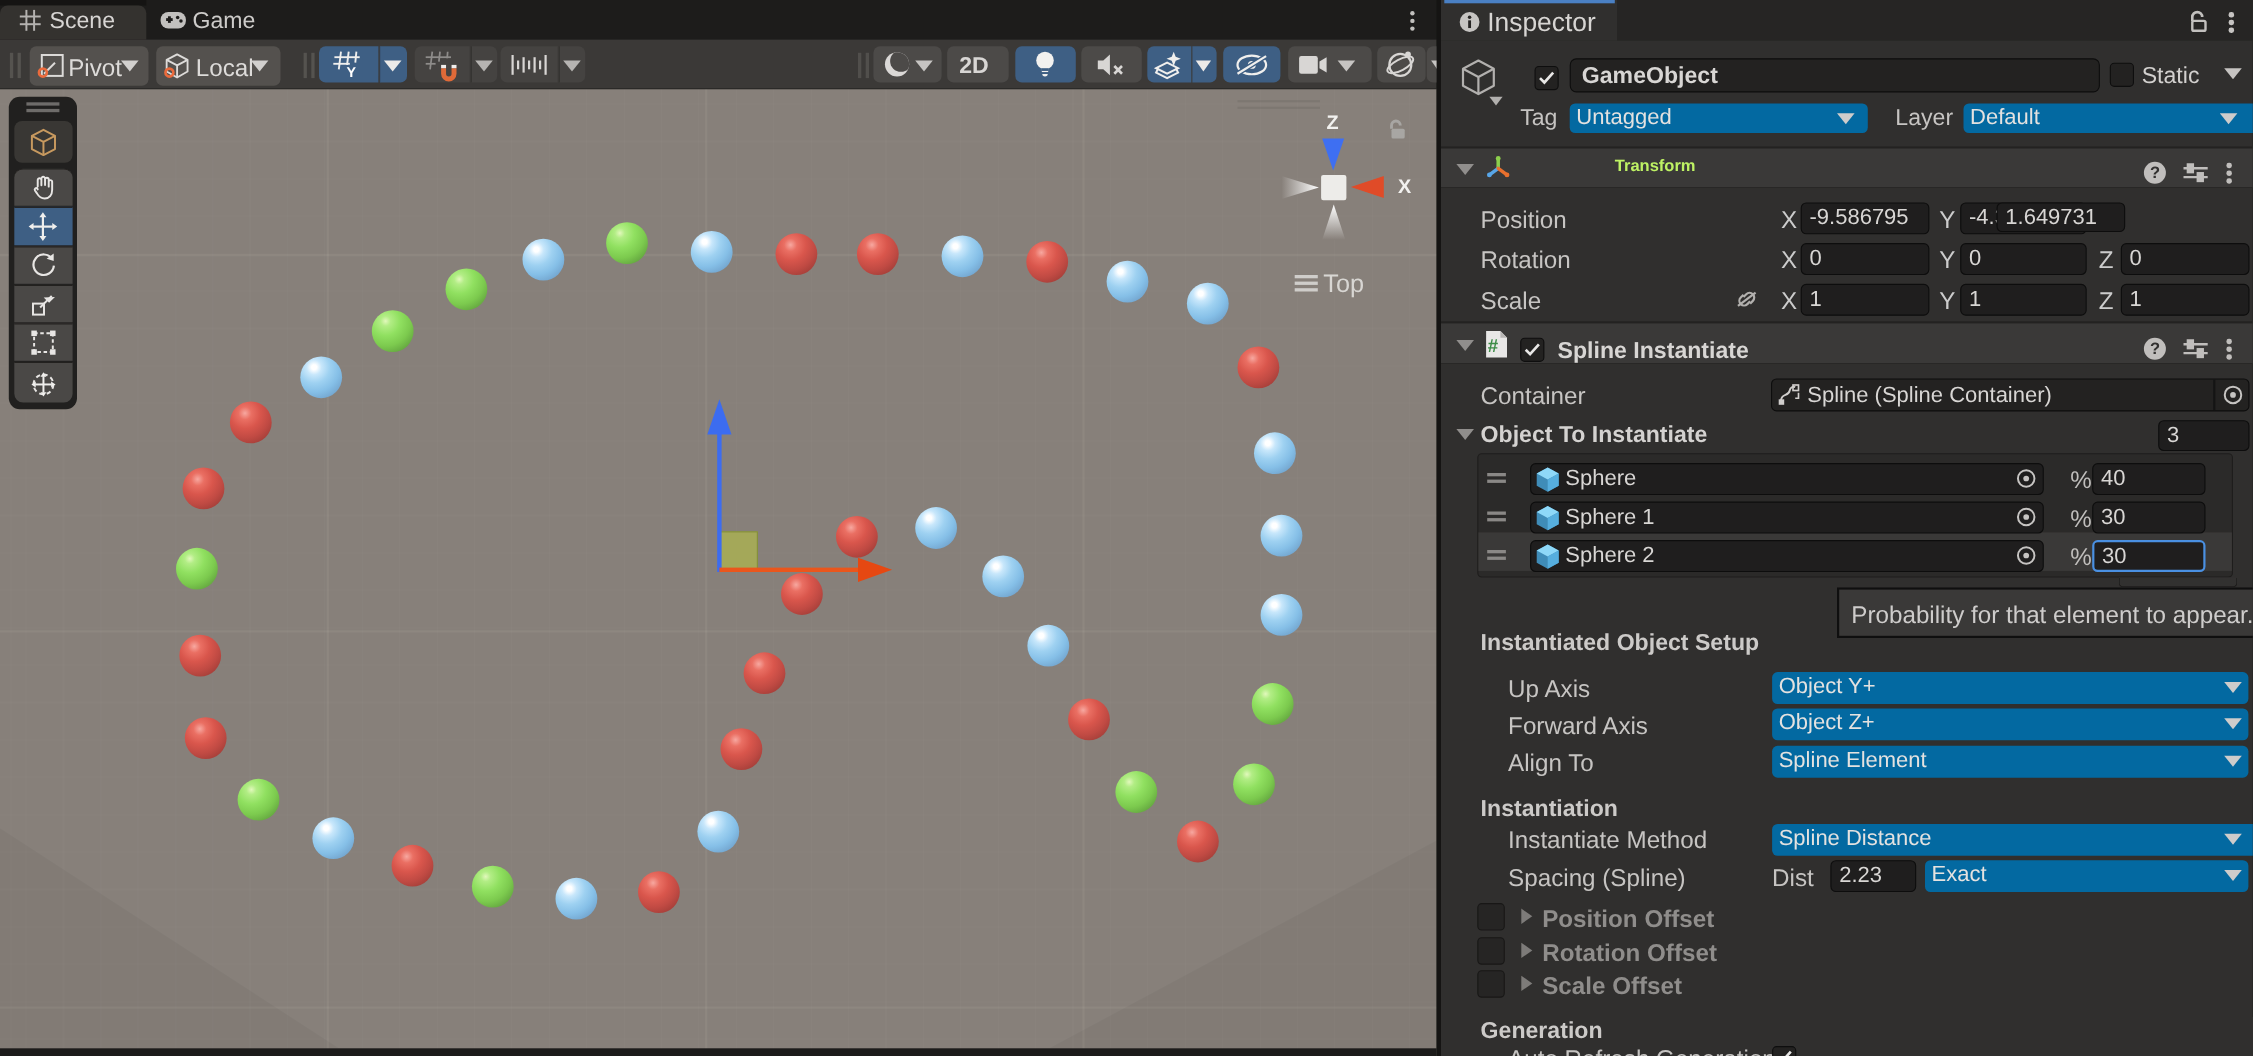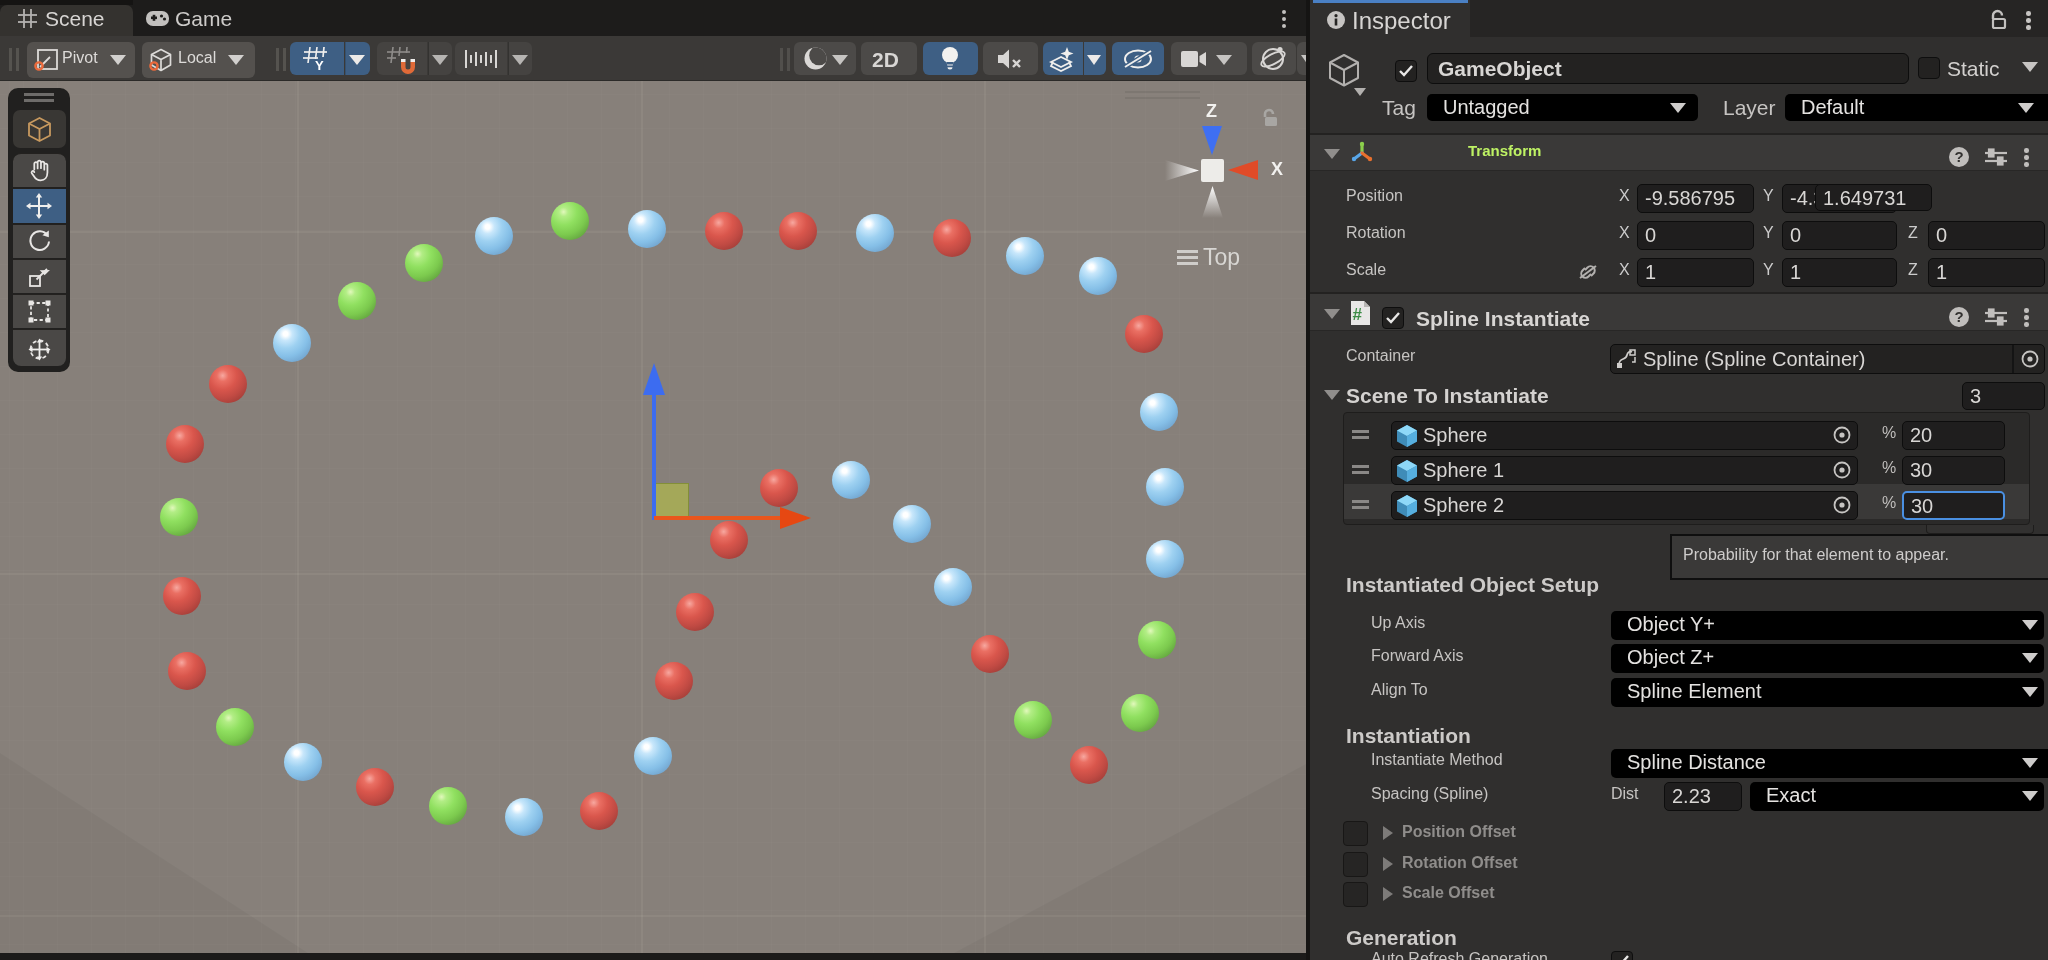--- a/index.html
+++ b/index.html
@@ -1,20 +1,20 @@
 <!DOCTYPE html>
 <html><head><meta charset="utf-8"><style>
 *{margin:0;padding:0;box-sizing:border-box}
 html,body{width:2048px;height:960px;overflow:hidden;background:#1d1c1b}
 body{font-family:"Liberation Sans",sans-serif;position:relative}
 .abs{position:absolute}
-.lbl{position:absolute;font-size:16px;color:#c6c4c2;white-space:nowrap}
+.lbl{position:absolute;font-size:22px;color:#c6c4c2;white-space:nowrap}
 .b{font-weight:bold}
 .fld{position:absolute;background:#1f1e1e;border:1px solid #0d0d0d;border-radius:5px;color:#d8d6d4;font-size:20px;white-space:nowrap;padding-left:7px;overflow:hidden}
-.dd{position:absolute;background:#000000;border-radius:5px;color:#e4e2e0;font-size:20px;white-space:nowrap;padding-left:16px;overflow:hidden}
+.dd{position:absolute;background:#0369a1;border-radius:5px;color:#e4e2e0;font-size:20px;white-space:nowrap;padding-left:6px;overflow:hidden}
 .car{position:absolute;width:0;height:0;border-left:8px solid transparent;border-right:8px solid transparent;border-top:10px solid #cecccb}
 .cb{position:absolute;background:#232221;border:1px solid #0e0e0e;border-radius:4px}
 .sp{position:absolute;width:38px;height:38px;border-radius:50%}
 .spr{background:radial-gradient(circle at 36% 28%,#f7a8a0 0%,#ea6f63 16%,#d9564c 38%,#c04a43 62%,#933833 94%,#8a3430 100%)}
 .spg{background:radial-gradient(circle at 33% 26%,#e2f8bc 0%,#b2ed85 12%,#90e060 35%,#7cca4e 60%,#5d9c3c 88%,#55923a 100%)}
 .spb{background:radial-gradient(circle at 33% 26%,#ffffff 0%,#ffffff 6%,#c8e7fb 18%,#9ed1f1 38%,#85bfe7 60%,#6d9dc7 88%,#6694bd 100%)}
 .tbtn{position:absolute;top:42px;height:33px;background:#4e4c4a;border-radius:6px}
 .tbl{position:absolute;top:42px;height:33px;background:#3e5f84;border-radius:6px}
 svg{position:absolute;overflow:visible}
 </style></head><body>
@@ -437,37 +437,37 @@
     <rect x="1" y="14" width="5" height="5" fill="#d0cecc"></rect>
     <rect x="14" y="1" width="5" height="5" fill="none" stroke="#d0cecc" stroke-width="1.5"></rect>
     <path d="M19 8 v5 h-3" fill="none" stroke="#d0cecc" stroke-width="1.5"></path>
   </svg>
 <div class="abs" style="left:2012px;top:345px;width:2px;height:28px;background:#141414"></div>
 <svg style="left:2021px;top:350px" width="18" height="18">
     <circle cx="9" cy="9" r="7.5" fill="none" stroke="#c6c4c2" stroke-width="1.8"></circle>
     <circle cx="9" cy="9" r="2.6" fill="#c6c4c2"></circle>
   </svg>
 <div class="abs" style="left:1324px;top:390px;width:0;height:0;border-left:8px solid transparent;border-right:8px solid transparent;border-top:10px solid #908e8c"></div>
-<div class="lbl b" style="left:1346px;top:384px;font-size:21px;color:#d4d2d0">Scene To Instantiate</div>
+<div class="lbl b" style="left:1346px;top:384px;font-size:21px;color:#d4d2d0">Object To Instantiate</div>
 <div class="fld" style="left:1962px;top:382px;width:83px;height:28px;line-height:26px">3</div>
 <div class="abs" style="left:1343px;top:412px;width:687px;height:113px;background:#2b2a29;border:1px solid #1e1d1c;border-radius:4px"></div>
 <div class="abs" style="left:1344px;top:484px;width:685px;height:35px;background:#3a3938"></div>
 <div class="abs" style="left:1352px;top:430px;width:17px;height:2.6px;background:#8a8886;box-shadow:0 6px 0 #8a8886"></div>
 <div class="fld" style="left:1391px;top:421px;width:467px;height:29px;line-height:27px;background:#1f1e1e;padding-left:31px">Sphere</div>
 <svg style="left:1397px;top:425px" width="20" height="22" viewBox="0 0 20 22">
     <path d="M10 0 L20 5.5 V16.5 L10 22 L0 16.5 V5.5 Z" fill="#3f8cb8"></path>
     <path d="M10 0 L20 5.5 L10 11 L0 5.5 Z" fill="#8ed8f8"></path>
     <path d="M10 11 L20 5.5 V16.5 L10 22 Z" fill="#56aede"></path>
   </svg>
 <svg style="left:1833px;top:426px" width="18" height="18">
     <circle cx="9" cy="9" r="7.5" fill="none" stroke="#c6c4c2" stroke-width="1.8"></circle>
     <circle cx="9" cy="9" r="2.6" fill="#c6c4c2"></circle>
   </svg>
 <div class="lbl" style="left:1882px;top:424px;color:#c0bebc">%</div>
-<div class="fld" style="left:1902px;top:421px;width:103px;height:29px;line-height:26px;border:1px solid #0d0d0d">20</div>
+<div class="fld" style="left:1902px;top:421px;width:103px;height:29px;line-height:26px;border:1px solid #0d0d0d">40</div>
 <div class="abs" style="left:1352px;top:465px;width:17px;height:2.6px;background:#8a8886;box-shadow:0 6px 0 #8a8886"></div>
 <div class="fld" style="left:1391px;top:456px;width:467px;height:29px;line-height:27px;background:#1f1e1e;padding-left:31px">Sphere 1</div>
 <svg style="left:1397px;top:460px" width="20" height="22" viewBox="0 0 20 22">
     <path d="M10 0 L20 5.5 V16.5 L10 22 L0 16.5 V5.5 Z" fill="#3f8cb8"></path>
     <path d="M10 0 L20 5.5 L10 11 L0 5.5 Z" fill="#8ed8f8"></path>
     <path d="M10 11 L20 5.5 V16.5 L10 22 Z" fill="#56aede"></path>
   </svg>
 <svg style="left:1833px;top:461px" width="18" height="18">
     <circle cx="9" cy="9" r="7.5" fill="none" stroke="#c6c4c2" stroke-width="1.8"></circle>
     <circle cx="9" cy="9" r="2.6" fill="#c6c4c2"></circle>

